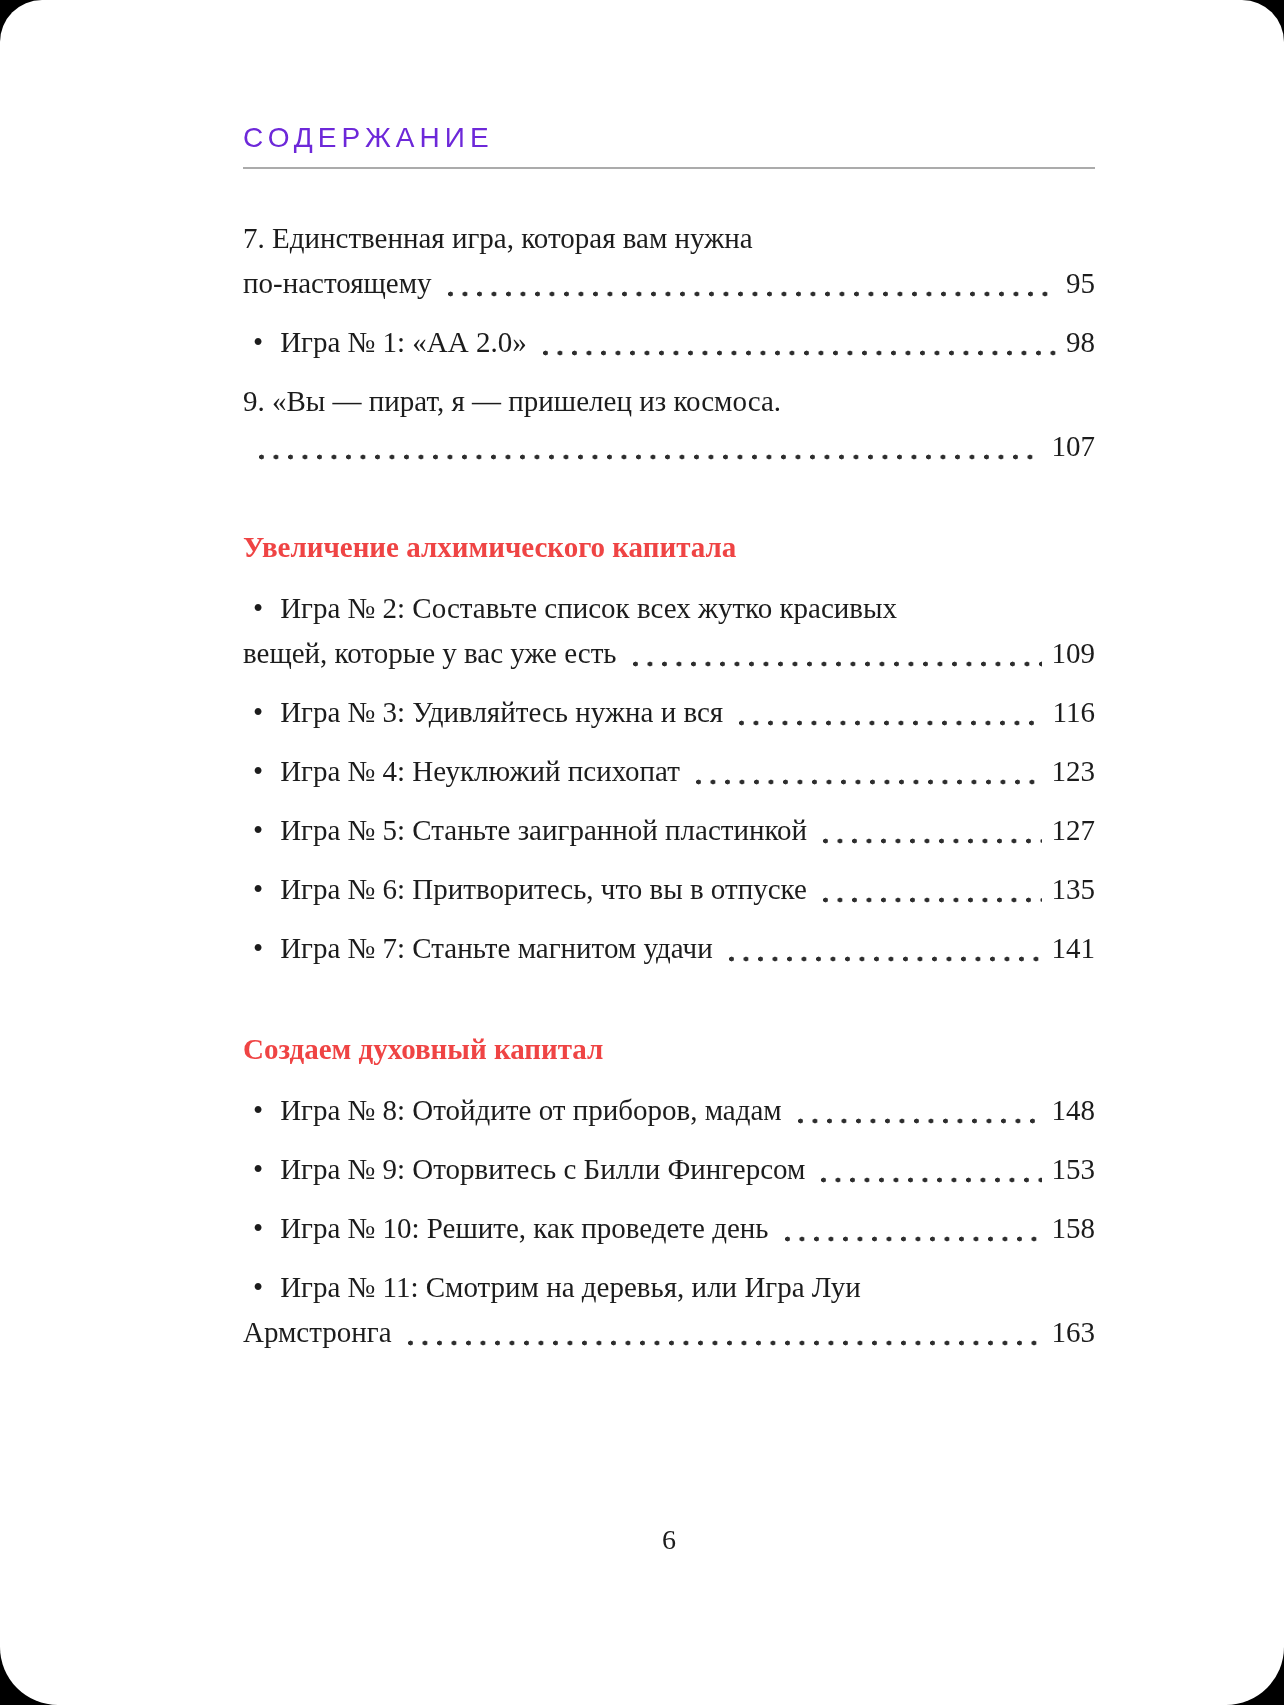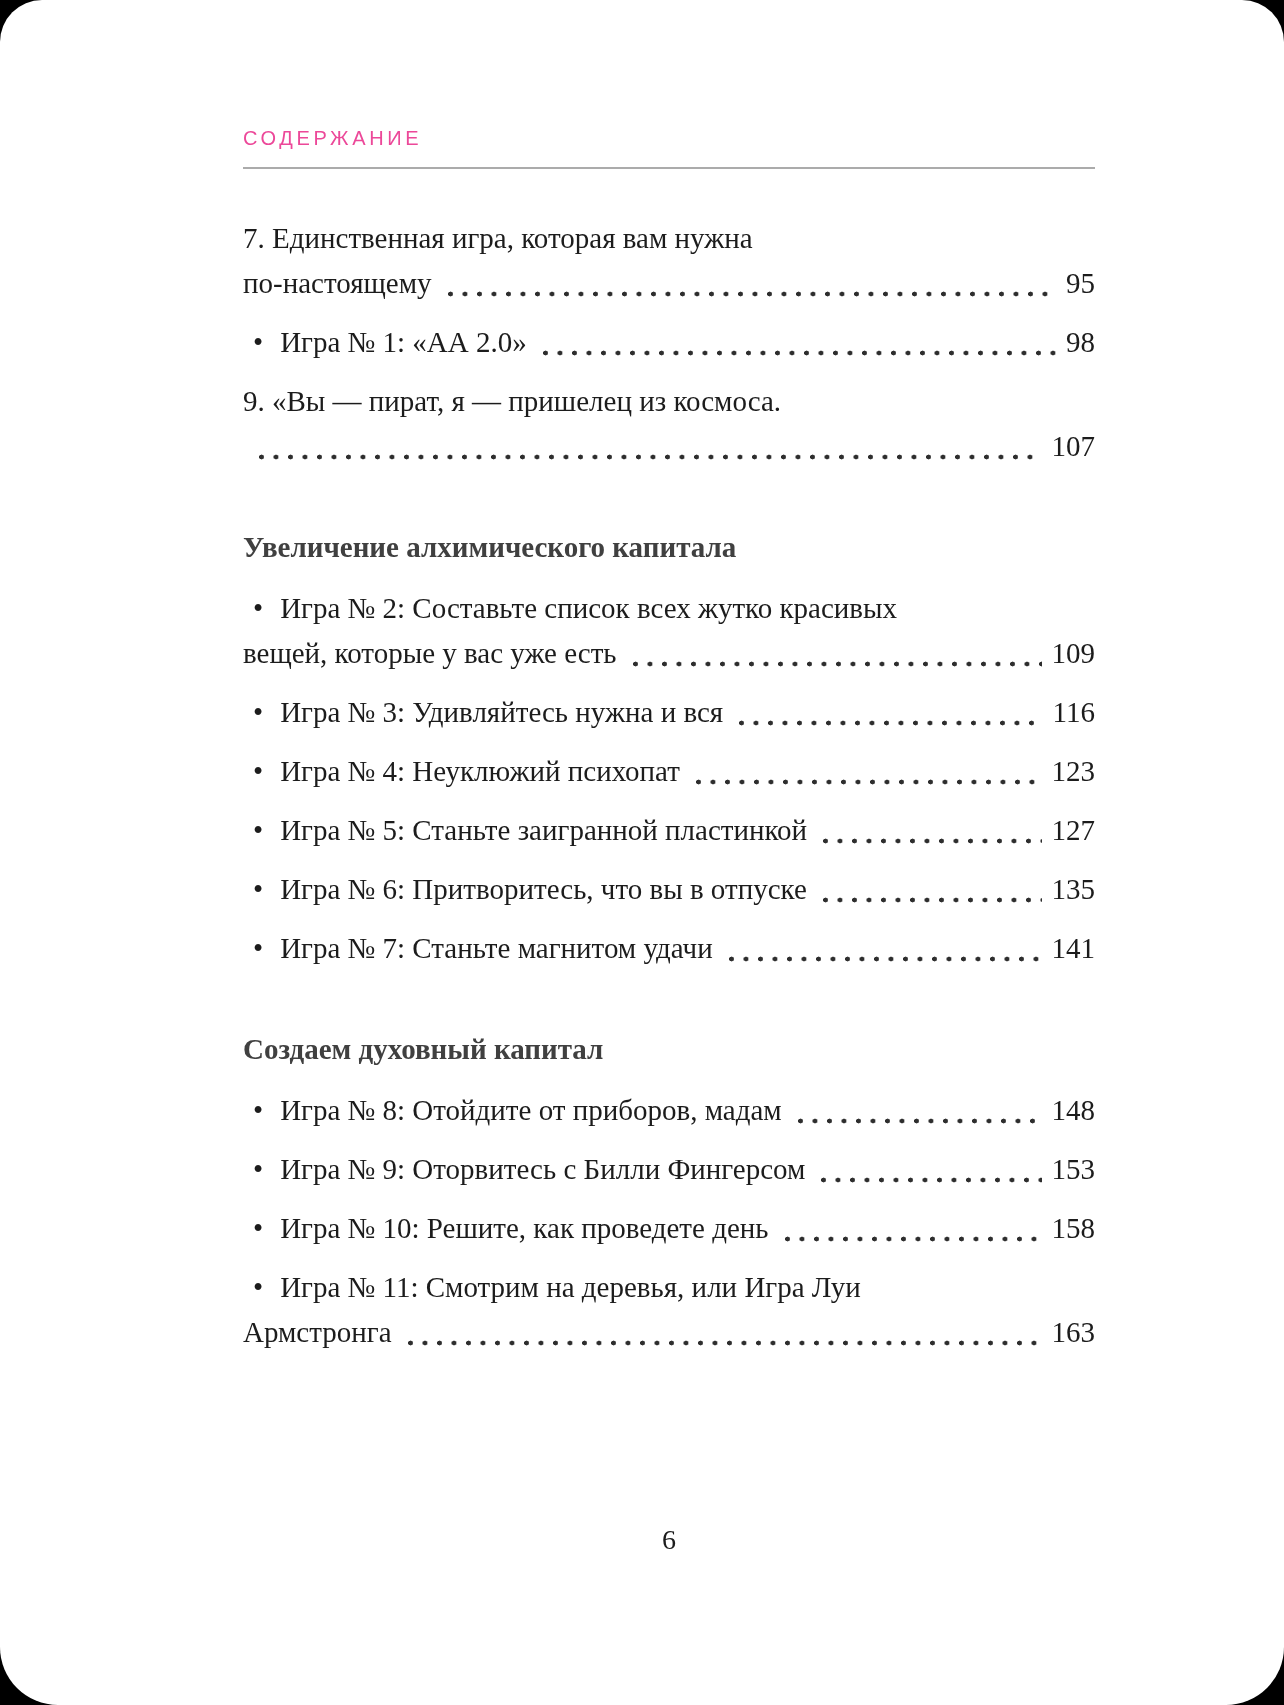--- a/index.html
+++ b/index.html
@@ -19,24 +19,24 @@
   }
   .content {
     position: absolute;
     left: 243px;
     top: 0;
     width: 852px;
   }
   .running-head {
     margin-top: 126px;
     font-family: "Liberation Sans", "DejaVu Sans", sans-serif;
-    font-size: 20px;
+    font-size: 28px;
     line-height: 24px;
     letter-spacing: 0.18em;
-    color: #ec4899;
+    color: #6d28d9;
     text-transform: uppercase;
   }
   .rule {
     margin-top: 17px;
     height: 2px;
     background: #ababab;
   }
   .toc {
     margin-top: 47px;
     color: #1c1c1c;
@@ -65,21 +65,21 @@
     background-size: 14.5px 6px;
     background-repeat: repeat-x;
   }
   .pg { white-space: nowrap; }
   .section-heading {
     font-weight: bold;
     margin-top: 56px;
     margin-bottom: 16px;
     font-size: 29px;
     line-height: 45px;
-    color: #404040;
+    color: #ef4444;
   }
   .folio {
     position: absolute;
     left: 243px;
     width: 852px;
     top: 1524px;
     text-align: center;
     font-size: 28px;
     color: #1c1c1c;
   }

